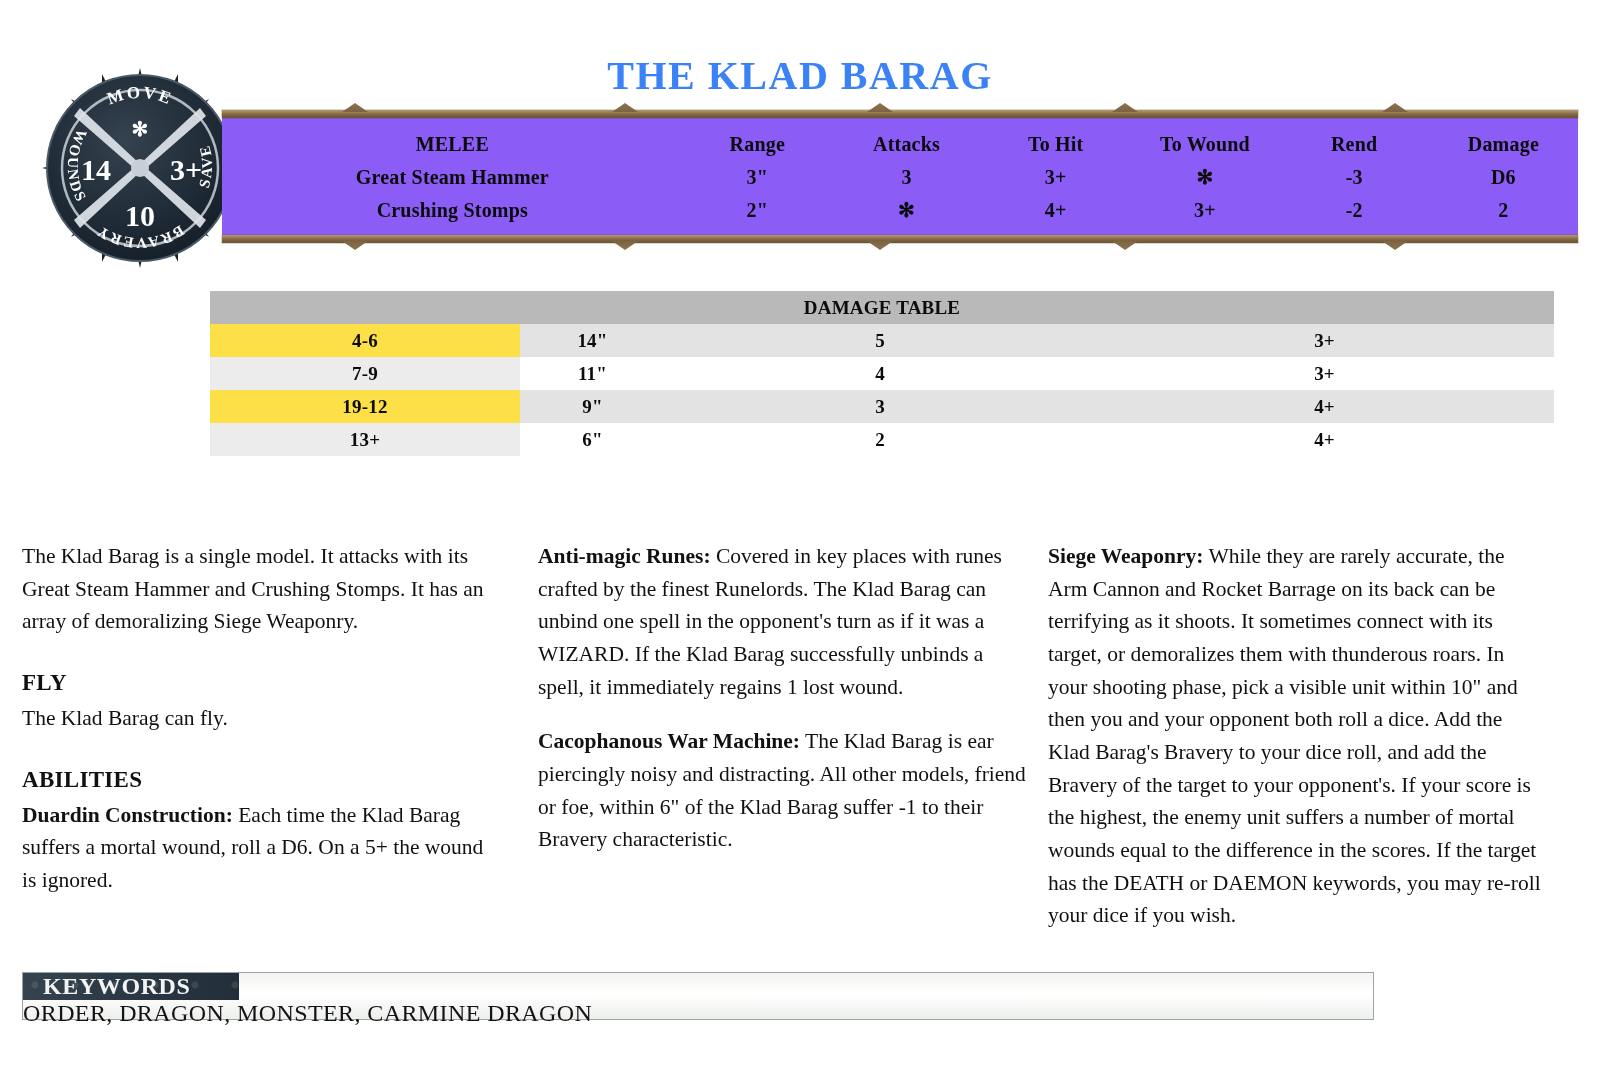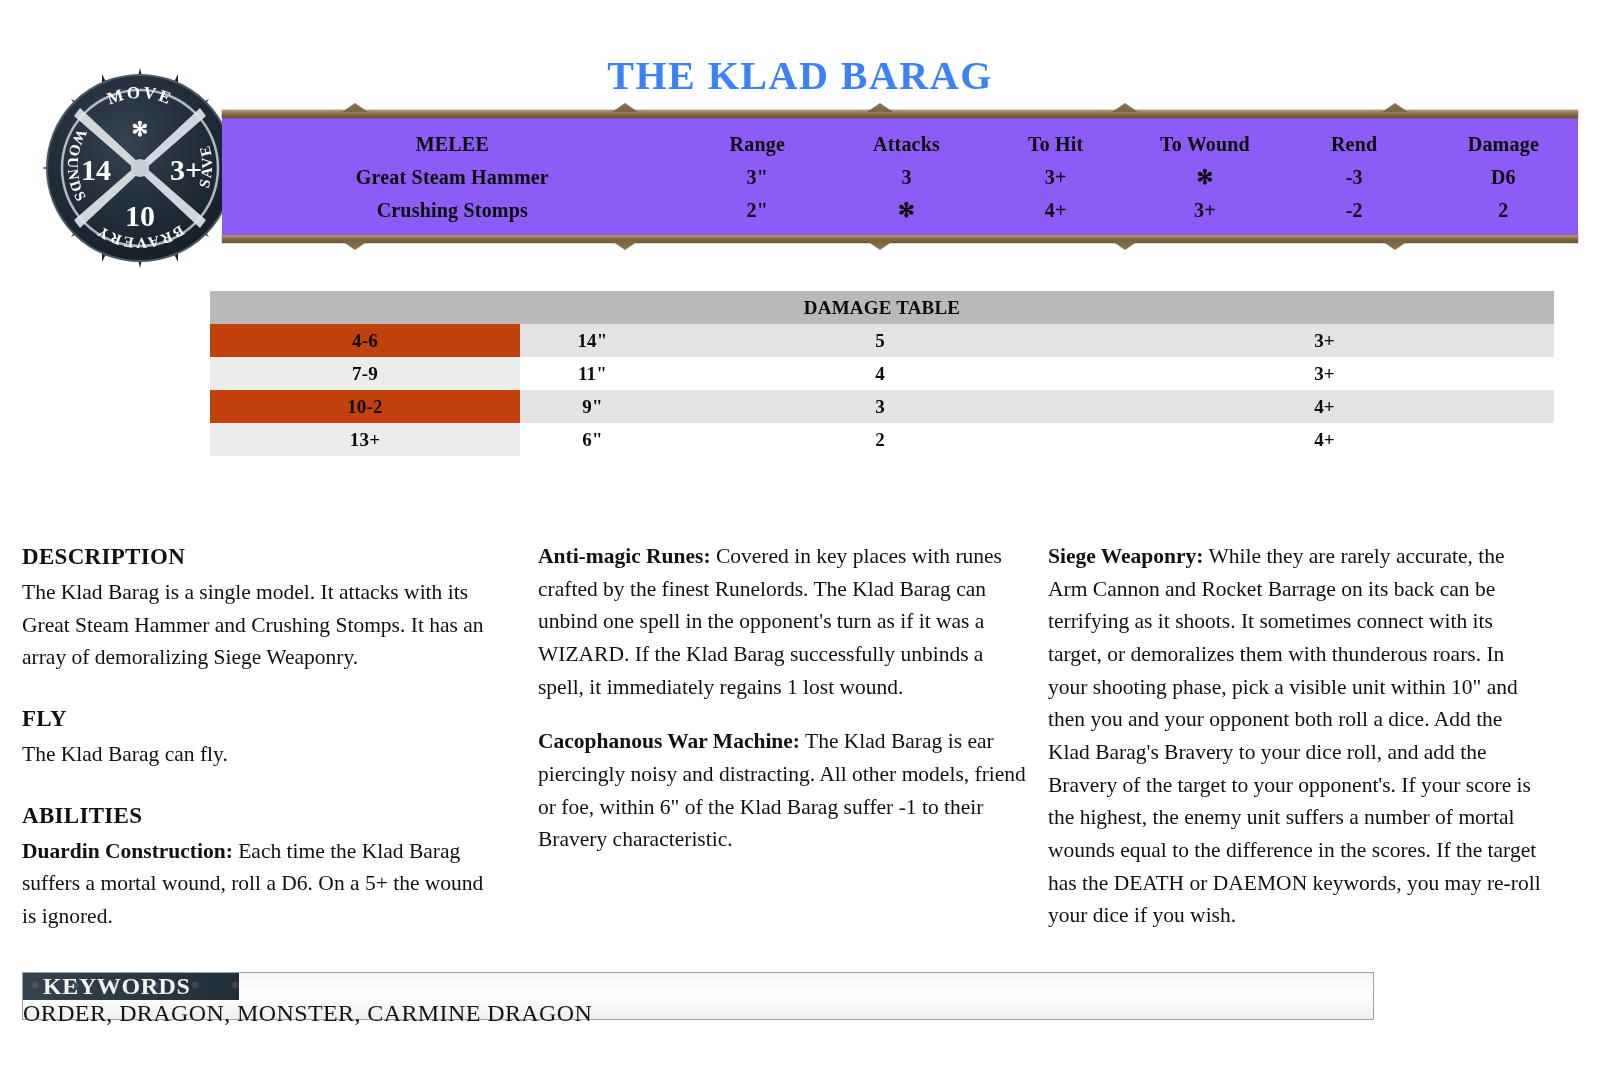--- a/index.html
+++ b/index.html
@@ -118,21 +118,21 @@
   }
   .dhead-row th { background: #c6c6c6; height: 34px; }
   .dhead-row th.first { background: #b2b2b2; }
   .d-c1 { width: 310px; }
   .d-c2 { width: 145px; }
   .d-c3 { width: 430px; }
   .d-c4 { width: 459px; }
   tr.r-odd td  { background: #ffffff; }
   tr.r-even td { background: #e3e3e3; }
   tr.r-odd td.first  { background: #ececec; }
-  tr.r-even td.first { background: #c2410c; }
+  tr.r-even td.first { background: #fde047; }
 
   
   .cols {
     position: absolute;
     top: 540px;
     left: 0;
     width: 1600px;
     height: 390px;
   }
   .col {
@@ -343,39 +343,38 @@
         <td>5</td>
         <td>3+</td>
       </tr>
       <tr class="r-odd">
         <td class="first">7-9</td>
         <td>11"</td>
         <td>4</td>
         <td>3+</td>
       </tr>
       <tr class="r-even">
-        <td class="first">10-2</td>
+        <td class="first">19-12</td>
         <td>9"</td>
         <td>3</td>
         <td>4+</td>
       </tr>
       <tr class="r-odd">
         <td class="first">13+</td>
         <td>6"</td>
         <td>2</td>
         <td>4+</td>
       </tr>
     </tbody>
   </table>
 </div>
 
 <div class="cols">
 
   <div class="col c1">
-    <div class="sec-head">DESCRIPTION</div>
     <div class="para">The Klad Barag is a single model. It attacks with its Great Steam Hammer and Crushing Stomps. It has an array of demoralizing Siege Weaponry.</div>
     <div class="gap"></div>
     <div class="sec-head">FLY</div>
     <div class="para">The Klad Barag can fly.</div>
     <div class="gap"></div>
     <div class="sec-head">ABILITIES</div>
     <div class="para"><span class="lead">Duardin Construction:</span><span> Each time the Klad Barag suffers a mortal wound, roll a D6. On a 5+ the wound is ignored.</span></div>
   </div>
 
   <div class="col c2">

